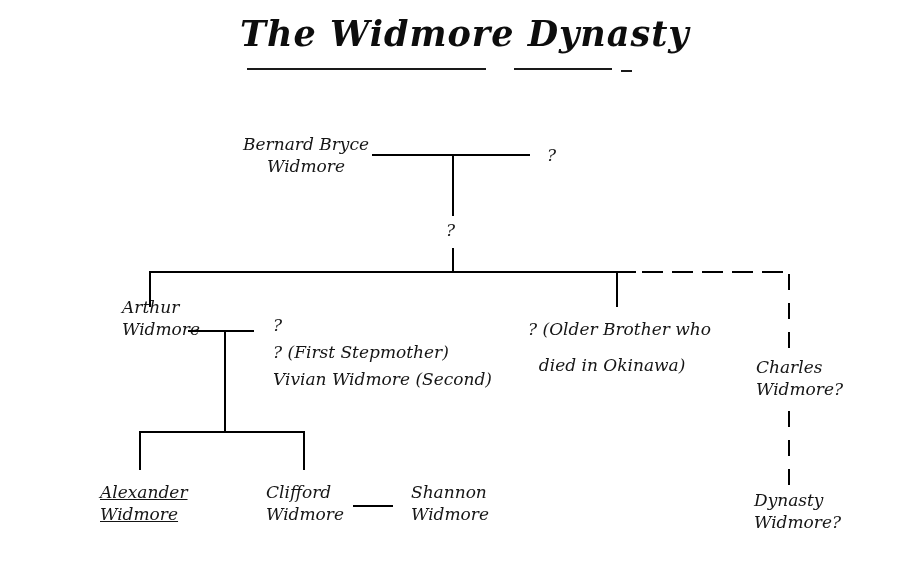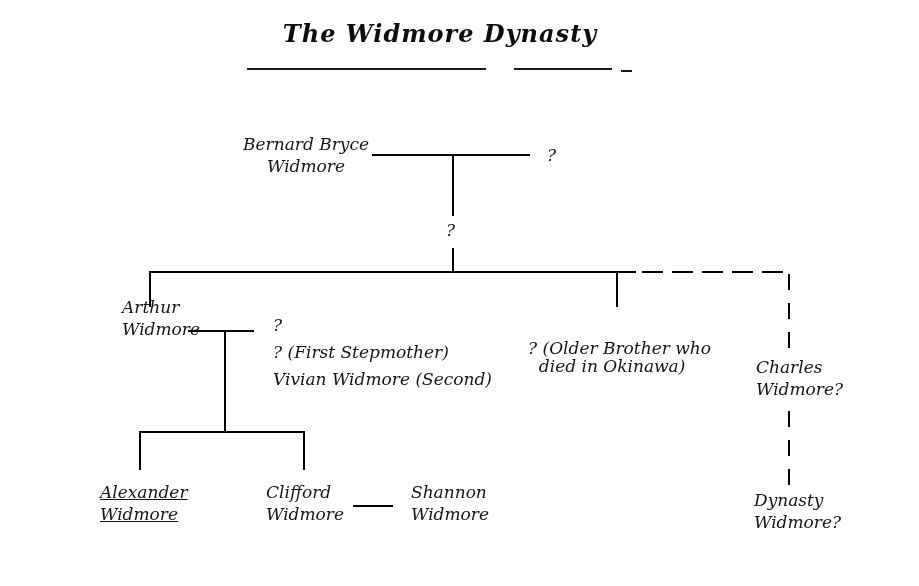--- a/index.html
+++ b/index.html
@@ -26,21 +26,21 @@
   }
   .title {
     position: absolute;
     left: 240px;
     top: 10px;
     width: 400px;
     text-align: center;
     font-family: "DejaVu Serif", serif;
     font-style: italic;
     font-weight: bold;
-    font-size: 24px;
+    font-size: 35px;
     line-height: 48px;
     color: #0d0d0d;
     letter-spacing: 1px;
     white-space: nowrap;
   }
   .uline {
     position: absolute;
     height: 2px;
     background: #1a1a1a;
   }
@@ -58,21 +58,21 @@
     position: absolute;
     height: 2px;
     background: repeating-linear-gradient(to right, #000 0 21px, transparent 21px 30px);
   }
   .vdash {
     position: absolute;
     width: 2px;
     background: repeating-linear-gradient(to bottom, #000 0 16px, transparent 16px 29px);
   }
   .spouse-list { line-height: 27px; }
-  .older-brother { line-height: 18px; margin-top: 28px; }
+  .older-brother { line-height: 36px; }
 </style>
 </head>
 <body>
 
 <div id="scene">
 
   <div class="title">The Widmore Dynasty</div>
   <div class="uline" style="left:247px; top:68px; width:239px;"></div>
   <div class="uline" style="left:514px; top:68px; width:98px;"></div>
   <div class="uline" style="left:621px; top:70px; width:11px;"></div>

